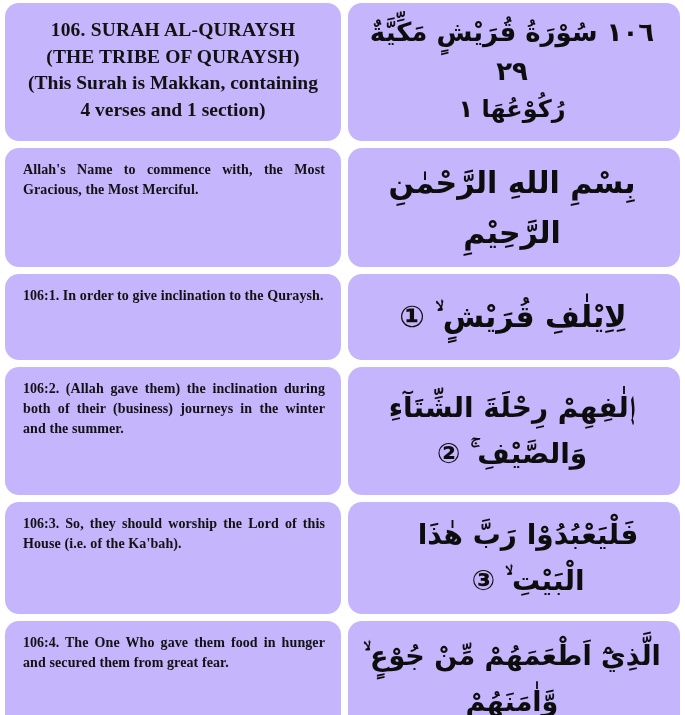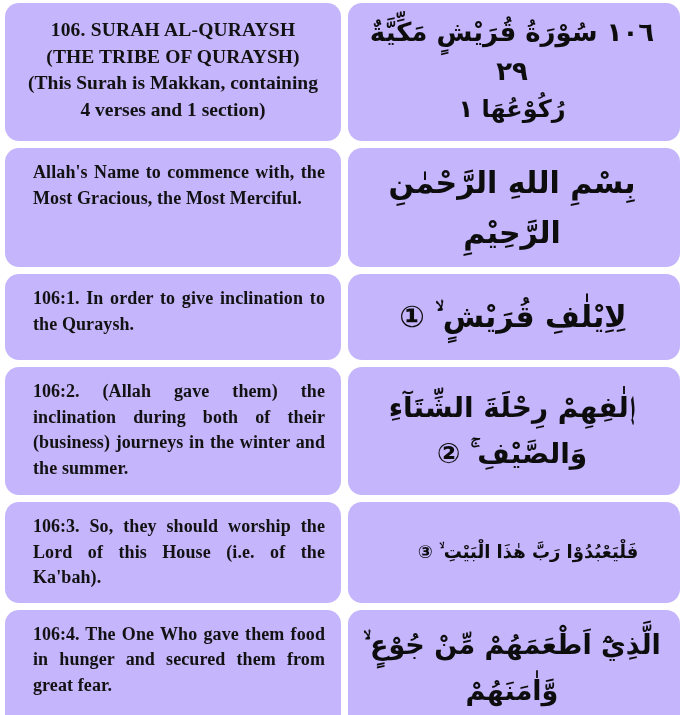--- a/index.html
+++ b/index.html
@@ -33,23 +33,23 @@
   .panel {
     background: #c4b5fd;
     border-radius: 14px;
     box-sizing: border-box;
     overflow: hidden;
   }
 
   .panel-en {
     width: 336px;
     flex: 0 0 336px;
-    padding: 12px 16px 12px 28px;
+    padding: 12px 16px 12px 18px;
     color: #121212;
-    font-size: 18px;
+    font-size: 14px;
     line-height: 1.42;
     text-align: justify;
     text-justify: inter-word;
     font-weight: 600;
     letter-spacing: 0.1px;
   }
 
   .panel-ar {
     width: 332px;
     flex: 0 0 332px;
@@ -105,21 +105,21 @@
   .row-header   .panel { min-height: 127px; }
   .row-bismillah .panel { min-height: 115px; }
   .row-v1       .panel { min-height: 86px;  }
   .row-v2       .panel { min-height: 128px; }
   .row-v3       .panel { min-height: 85px;  }
   .row-v4       .panel { min-height: 121px; }
 
   .row-bismillah .panel-ar { font-size: 30px; }
   .row-v1 .panel-ar { font-size: 30px; padding-left: 16px; }
   .row-v2 .panel-ar { font-size: 28px; }
-  .row-v3 .panel-ar { font-size: 18px; padding-left: 46px; }
+  .row-v3 .panel-ar { font-size: 28px; padding-left: 46px; }
   .row-v4 .panel-ar {
     font-size: 27px;
     line-height: 1.7;
     text-align: center;
     display: block;
     padding-top: 12px;
   }
   .row-v4 .panel-ar .ar-l1,
   .row-v4 .panel-ar .ar-l2 { display: block; }
 

